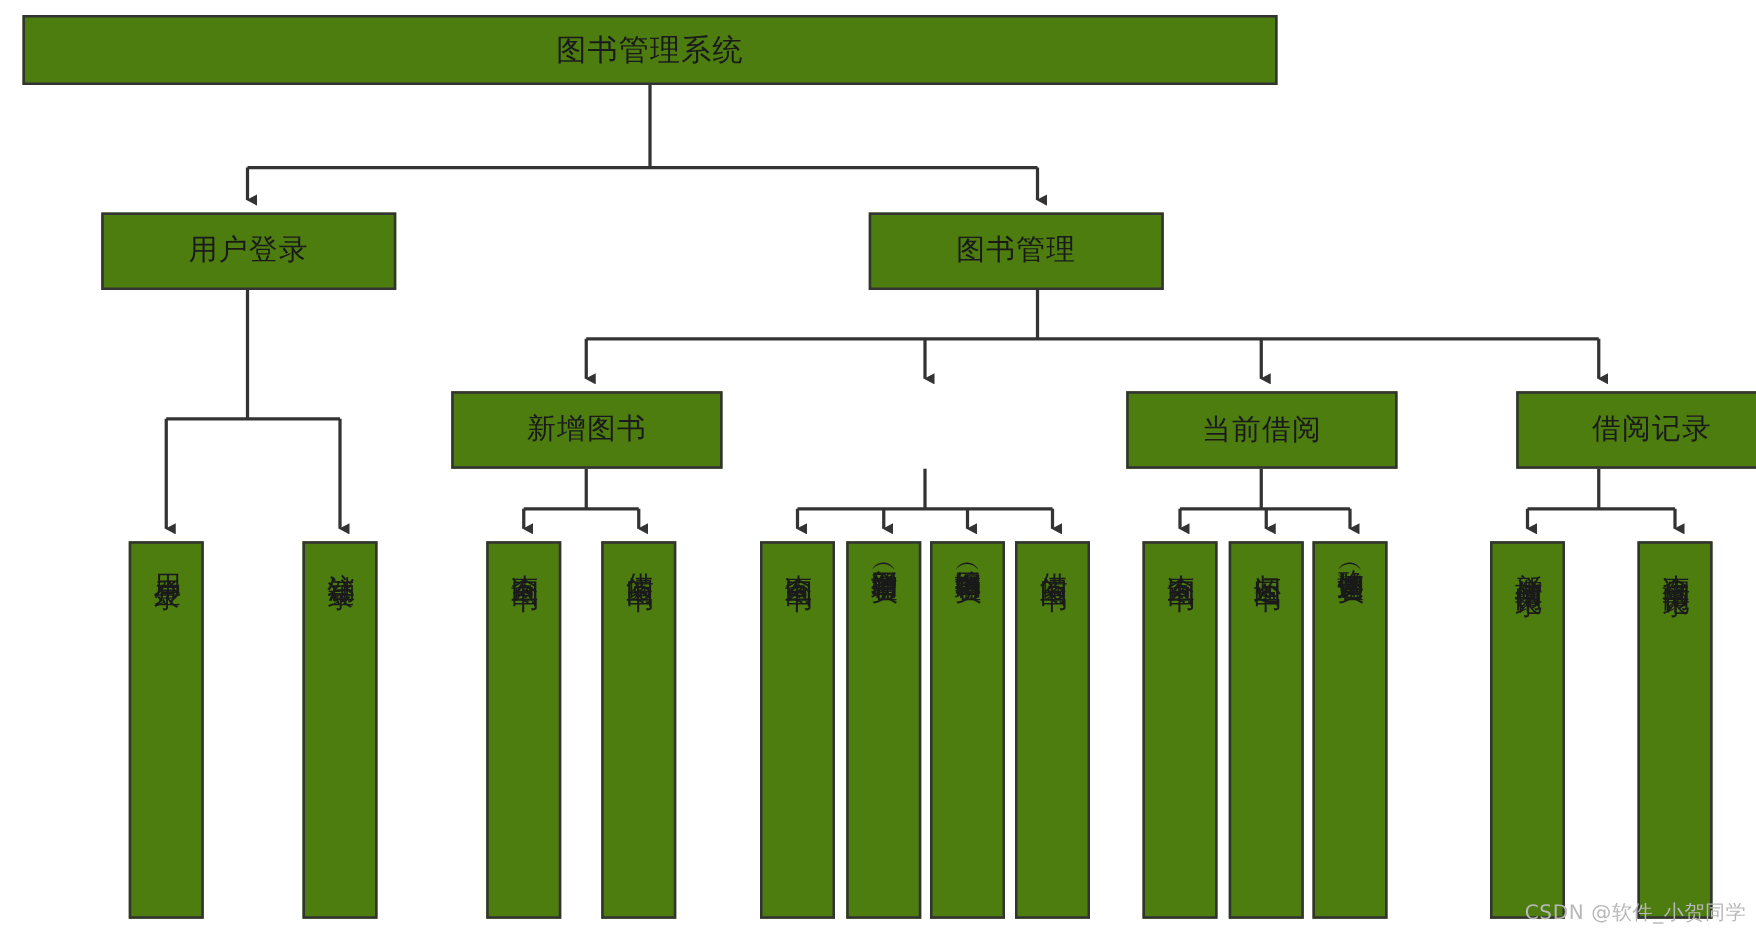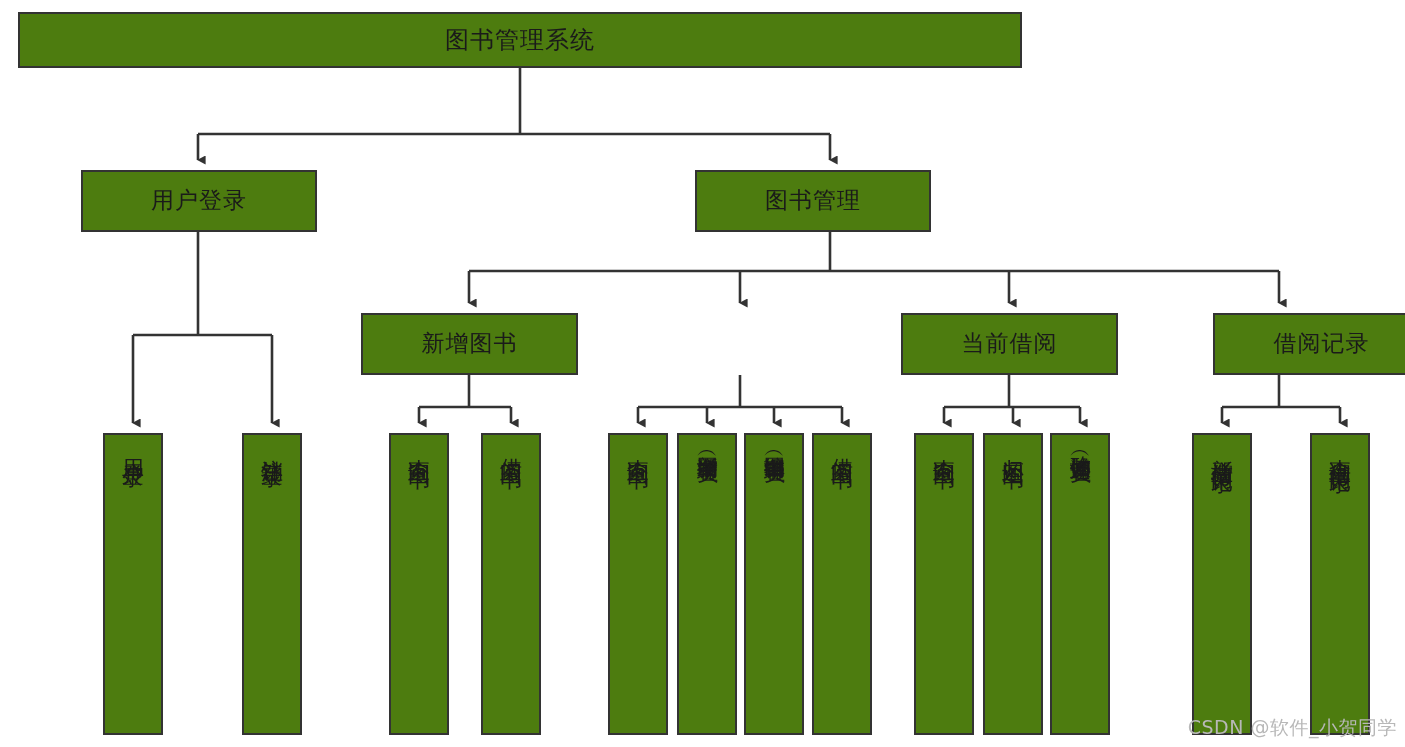--- a/index.html
+++ b/index.html
@@ -67,21 +67,21 @@
     padding-top: 4px;
   }
   .node-v.tall-text .node-label {
     font-size: 21px;
     letter-spacing: 1px;
   }
   #watermark {
     position: absolute;
     right: 8px;
     bottom: 6px;
-    font-size: 19px;
+    font-size: 16px;
     color: #b8b8b8;
     letter-spacing: 0.5px;
     white-space: nowrap;
     font-family: "DejaVu Sans", "Liberation Sans", sans-serif;
   }
 </style>
 </head>
 <body>
 
 <div id="diagram-root">

